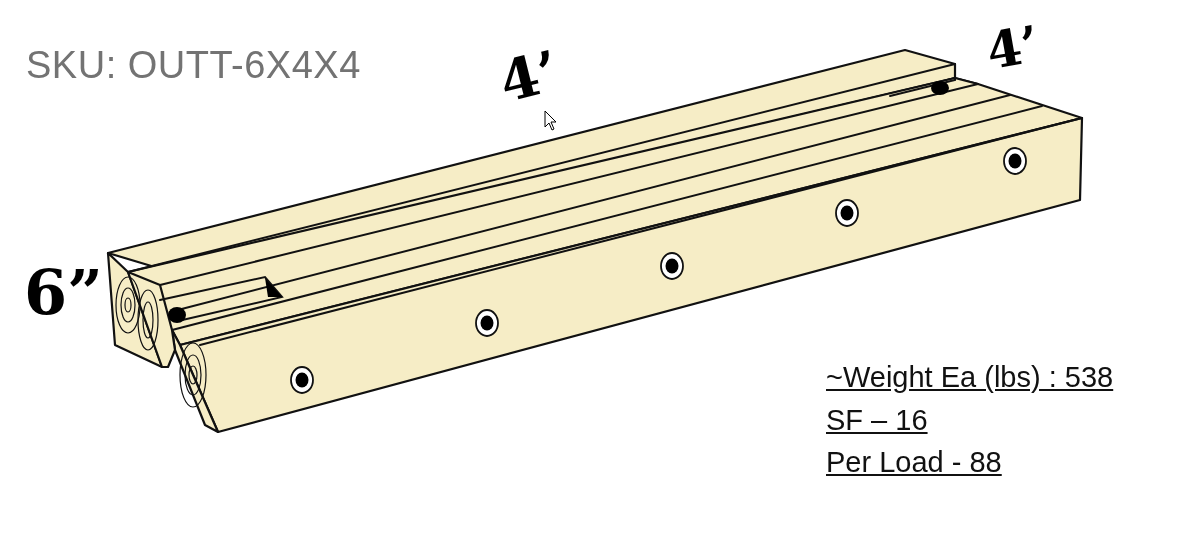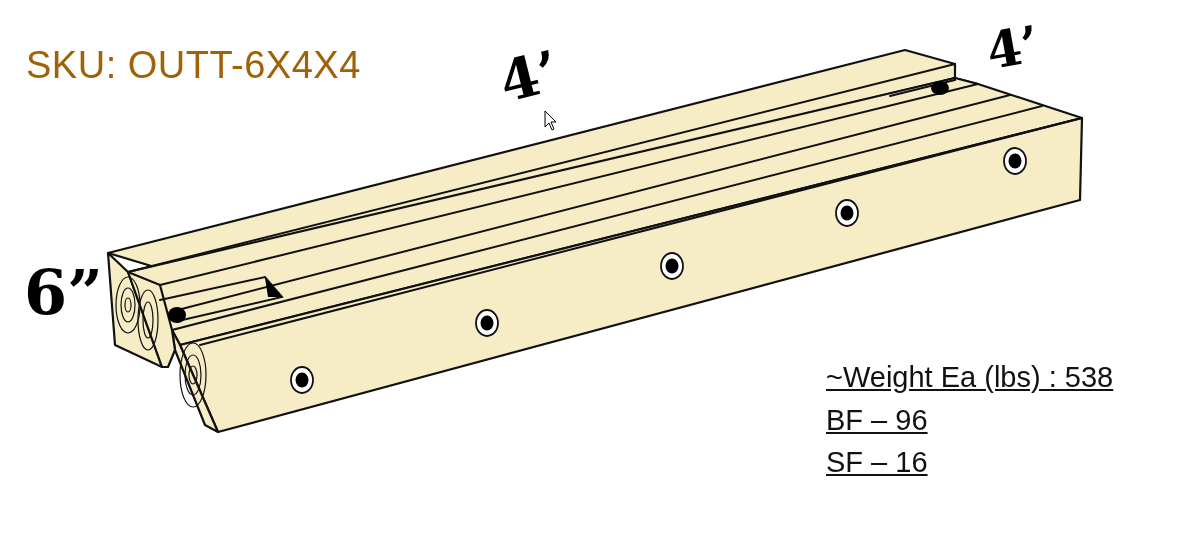--- a/index.html
+++ b/index.html
@@ -12,21 +12,21 @@
       height: 550px;
       position: relative;
       overflow: hidden;
       font-family: "Liberation Sans", "DejaVu Sans", sans-serif;
     }
     .sku-title {
       position: absolute;
       left: 26px;
       top: 46px;
       font-size: 38px;
-      color: #a16207;
+      color: #737373;
       letter-spacing: 0.5px;
       white-space: nowrap;
       line-height: 1;
     }
     .drawing {
       position: absolute;
       left: 0;
       top: 0;
       width: 1179px;
       height: 550px;
@@ -151,19 +151,19 @@
     </g>
   </g>
 </svg>
 
 <div class="dim-label dim-length">4’</div>
 <div class="dim-label dim-width">4’</div>
 <div class="dim-label dim-height">6”</div>
 
 <div class="specs">
   <div class="spec-line">~Weight Ea (lbs) : 538</div>
-  <div class="spec-line">BF – 96</div>
   <div class="spec-line">SF – 16</div>
+  <div class="spec-line">Per Load - 88</div>
 </div>
 
 <svg class="cursor" viewBox="0 0 14 22" xmlns="http://www.w3.org/2000/svg">
   <polygon points="1,1 1,17 5,13 8,20 10,19 7,12 12,12" fill="#fff" stroke="#000" stroke-width="1"></polygon>
 </svg>
 
 </body></html>

